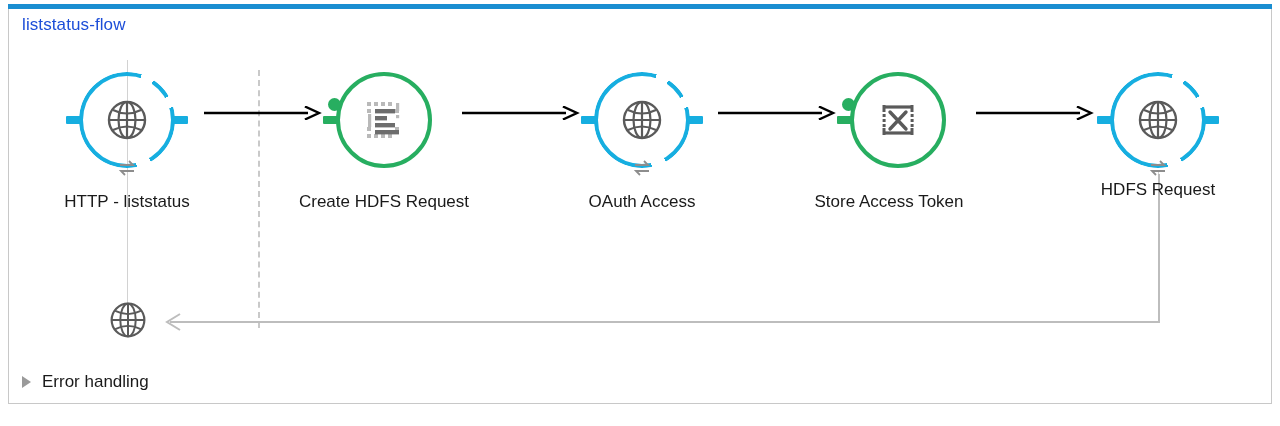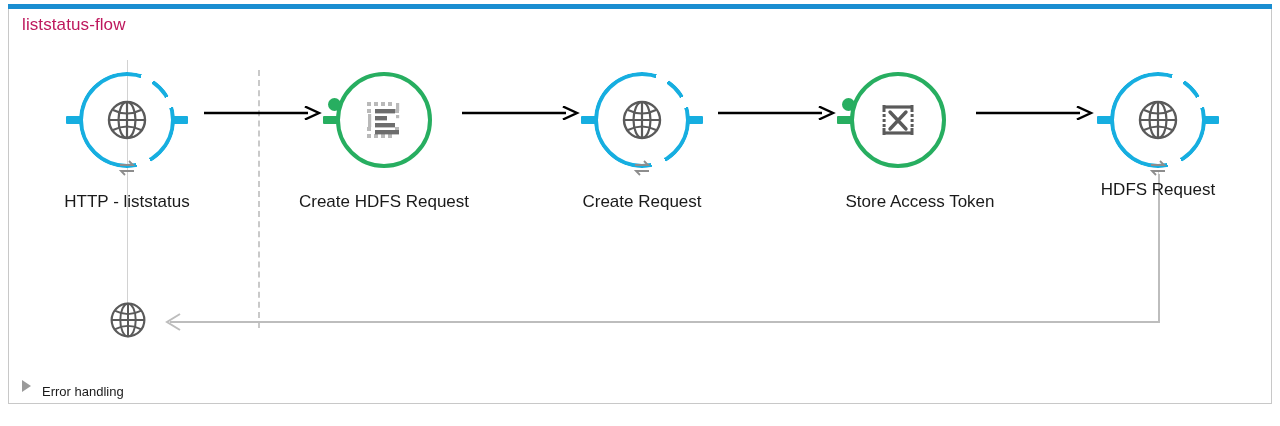--- a/index.html
+++ b/index.html
@@ -18,21 +18,21 @@
     box-sizing:border-box;
   }
   #flow-topbar{
     position:absolute;left:8px;top:4px;width:1264px;height:5px;
     background:#1a8ed1;
   }
 
   
   #flow-title{
     position:absolute;left:22px;top:15px;
-    font-size:17px;color:#be185d;letter-spacing:.1px;
+    font-size:17px;color:#1d4ed8;letter-spacing:.1px;
     white-space:nowrap;
   }
 
   
   .v-dash{
     position:absolute;top:70px;height:258px;width:0;
     border-left:2px dashed #c9c9c9;
   }
 
   
@@ -119,21 +119,21 @@
   #error-handling{
     position:absolute;left:22px;top:372px;
     display:flex;align-items:center;gap:11px;
   }
   #error-handling .tri{
     width:0;height:0;
     border-left:9px solid #9a9a9a;
     border-top:6px solid transparent;
     border-bottom:6px solid transparent;
   }
-  #error-handling .eh-label{font-size:13px;color:#1a1a1a;margin-top:12px;}
+  #error-handling .eh-label{font-size:17px;color:#1a1a1a;}
 </style>
 </head>
 <body>
 
 <div id="flow-canvas"></div>
 <div id="flow-topbar"></div>
 
 <div id="flow-title">liststatus-flow</div>
 
 <div class="v-dash" style="left:258px;"></div>
@@ -227,21 +227,21 @@
     <line x1="4" y1="22" x2="40" y2="22" stroke="#5a5a5a" stroke-width="2.2"></line>
     <line x1="22" y1="4" x2="22" y2="40" stroke="#5a5a5a" stroke-width="2.2"></line>
     <path d="M8 12 Q22 19 36 12" fill="none" stroke="#5a5a5a" stroke-width="2"></path>
     <path d="M8 32 Q22 25 36 32" fill="none" stroke="#5a5a5a" stroke-width="2"></path>
   </svg>
   <svg class="exch" viewBox="0 0 20 16">
     <path d="M3 5 H16 L12 1" fill="none" stroke="#8d8d8d" stroke-width="1.8"></path>
     <path d="M17 11 H4 L8 15" fill="none" stroke="#8d8d8d" stroke-width="1.8"></path>
   </svg>
 </div>
-<div class="node-label" style="left:547px;top:190px;">Create Request</div>
+<div class="node-label" style="left:547px;top:190px;">OAuth Access</div>
 
 <div class="node" style="left:850px;top:72px;">
   <div class="ring green"></div>
   <div class="tab left green"></div>
   <div class="dot"></div>
   <svg class="gicon" viewBox="0 0 42 42">
     <path d="M6 8 H36" stroke="#5a5a5a" stroke-width="3.2" fill="none"></path>
     <path d="M6 34 H36" stroke="#5a5a5a" stroke-width="3.2" fill="none"></path>
     <path d="M7 6 V13" stroke="#5a5a5a" stroke-width="3" fill="none"></path>
     <path d="M35 6 V13" stroke="#5a5a5a" stroke-width="3" fill="none"></path>
@@ -251,21 +251,21 @@
       <rect x="5.6" y="15" width="3" height="3"></rect>
         <rect x="5.6" y="20" width="3" height="3"></rect>
       <rect x="5.6" y="25" width="3" height="3"></rect>
       <rect x="33.6" y="15" width="3" height="3"></rect>
         <rect x="33.6" y="20" width="3" height="3"></rect>
       <rect x="33.6" y="25" width="3" height="3"></rect>
     </g>
     <path d="M13 13 L29 30 M29 13 L13 30" stroke="#5a5a5a" stroke-width="3.4" fill="none" stroke-linecap="round"></path>
   </svg>
 </div>
-<div class="node-label" style="left:825px;top:190px;">
+<div class="node-label" style="left:794px;top:190px;">
   <span>Store Access Token</span>
 </div>
 
 <div class="node" style="left:1110px;top:72px;">
   <div class="ring cyan"></div>
   <div class="tab left cyan"></div>
   <div class="tab right cyan"></div>
   <svg class="globe" viewBox="0 0 44 44">
     <circle cx="22" cy="22" r="18" fill="none" stroke="#5a5a5a" stroke-width="2.4"></circle>
     <ellipse cx="22" cy="22" rx="8.5" ry="18" fill="none" stroke="#5a5a5a" stroke-width="2.2"></ellipse>

